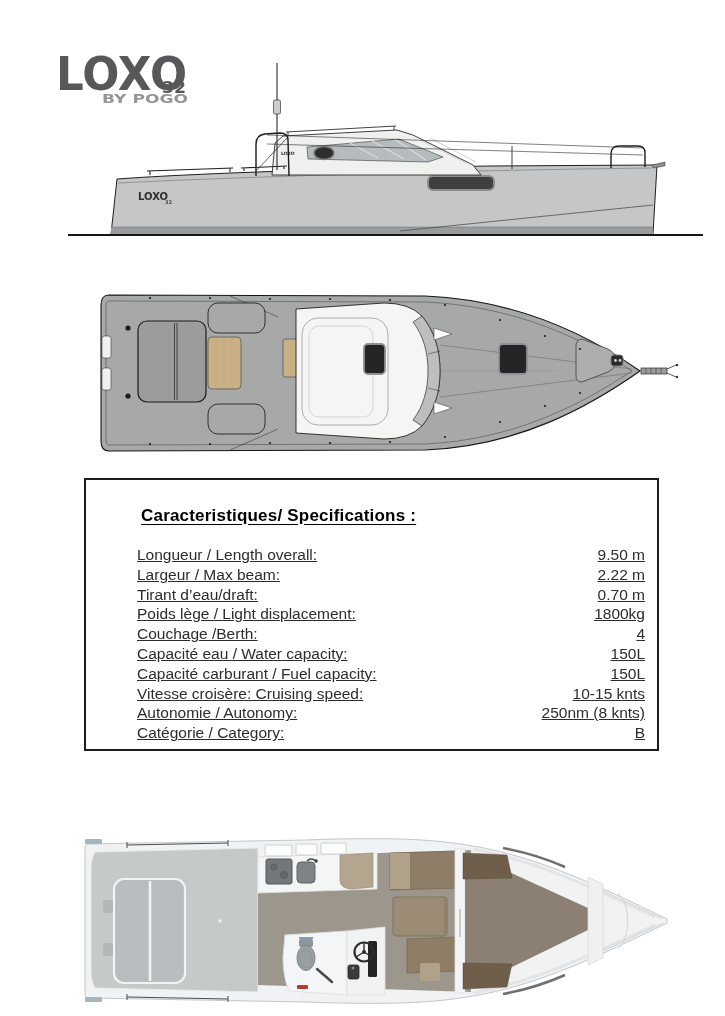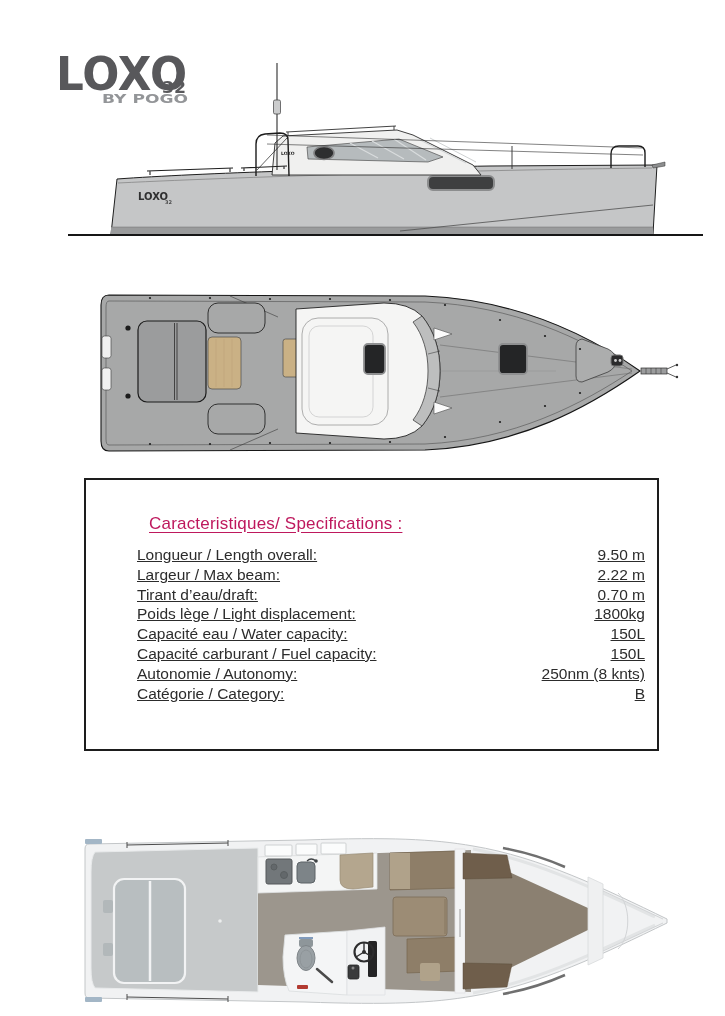--- a/index.html
+++ b/index.html
@@ -15,22 +15,22 @@
   
   #side-view{left:60px;top:58px;width:650px;height:185px;}
   #top-view{left:90px;top:283px;width:590px;height:175px;}
   #interior-view{left:55px;top:833px;width:620px;height:175px;}
   
   #spec-panel{
     left:84px;top:478px;width:575px;height:273px;
     border:2px solid #1d1d1d;background:#ffffff;box-sizing:border-box;
   }
   #spec-title{
-    position:absolute;left:51px;top:22px;margin:12px;
-    font-size:17px;font-weight:normal;color:#be185d;letter-spacing:.2px;
+    position:absolute;left:51px;top:22px;margin:4px;
+    font-size:17px;font-weight:bold;color:#000000;letter-spacing:.2px;
     text-decoration:underline;text-underline-offset:3px;
   }
   #spec-rows{position:absolute;left:51px;top:65px;right:12px;}
   .spec-row{display:flex;line-height:19.8px;font-size:15.5px;color:#2c2c2c;text-decoration:underline;}
   .spec-label{width:345px;flex:0 0 345px;}
   .spec-value{flex:1;text-align:right;}
   svg text{font-family:"DejaVu Sans", sans-serif;}
 </style>
 </head>
 <body>
@@ -182,26 +182,34 @@
       </div>
       <div class="spec-row">
         <span class="spec-label">Tirant d’eau/draft:</span>
         <span class="spec-value">0.70 m</span>
       </div>
       <div class="spec-row">
         <span class="spec-label">Poids lège / Light displacement:</span>
         <span class="spec-value">1800kg</span>
       </div>
       <div class="spec-row">
+        <span class="spec-label">Couchage /Berth:</span>
+        <span class="spec-value">4</span>
+      </div>
+      <div class="spec-row">
         <span class="spec-label">Capacité eau / Water capacity:</span>
         <span class="spec-value">150L</span>
       </div>
       <div class="spec-row">
         <span class="spec-label">Capacité carburant / Fuel capacity:</span>
         <span class="spec-value">150L</span>
+      </div>
+      <div class="spec-row">
+        <span class="spec-label">Vitesse croisère: Cruising speed:</span>
+        <span class="spec-value">10-15 knts</span>
       </div>
       <div class="spec-row">
         <span class="spec-label">Autonomie / Autonomy:</span>
         <span class="spec-value">250nm (8 knts)</span>
       </div>
       <div class="spec-row">
         <span class="spec-label">Catégorie / Category:</span>
         <span class="spec-value">B</span>
       </div>
     </div>

